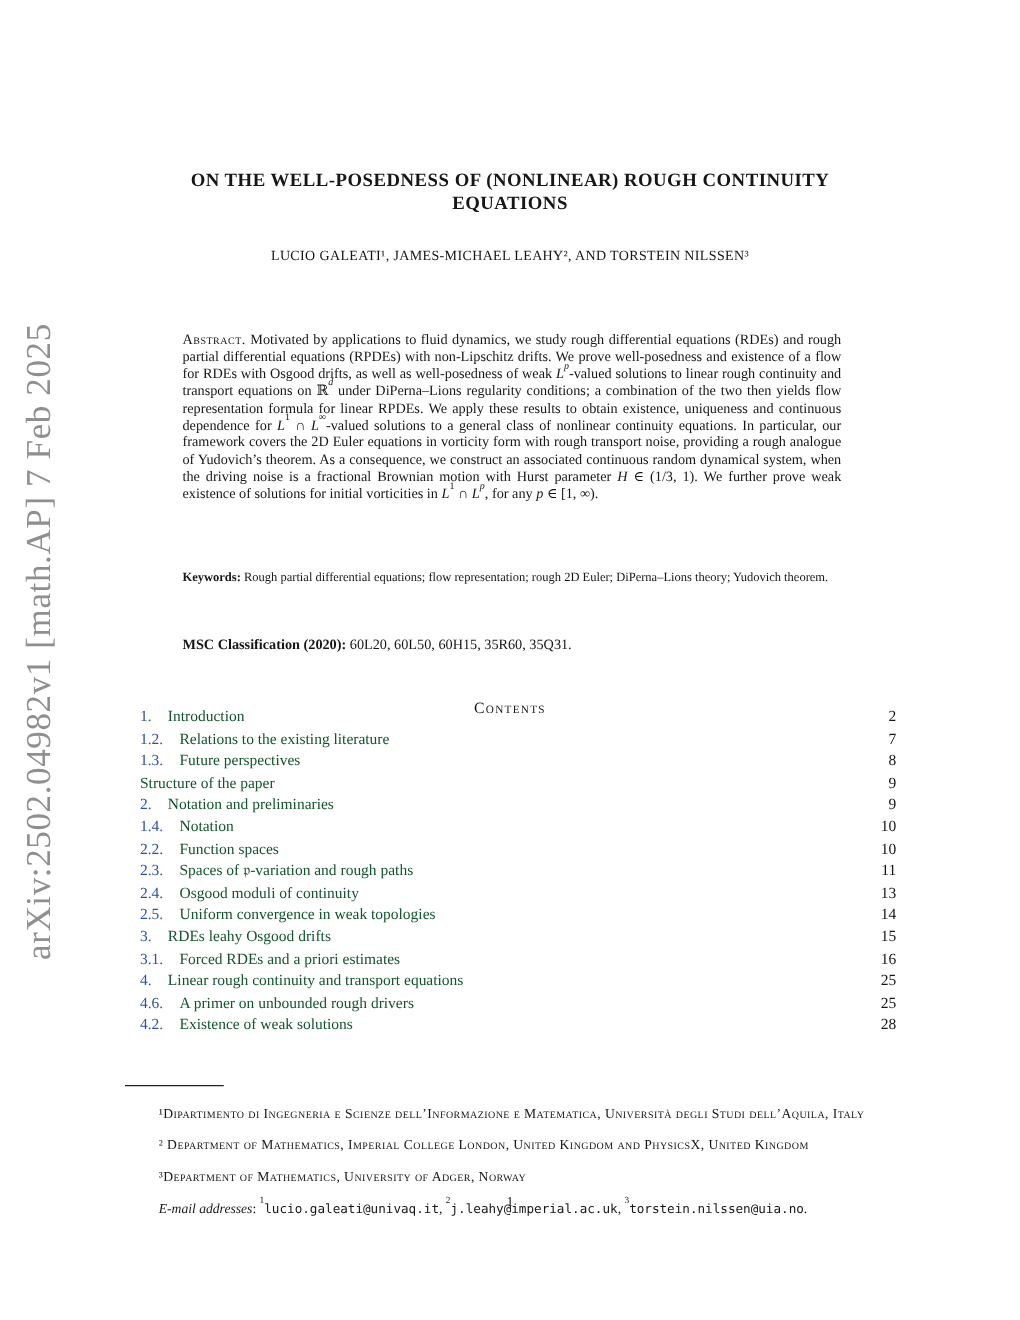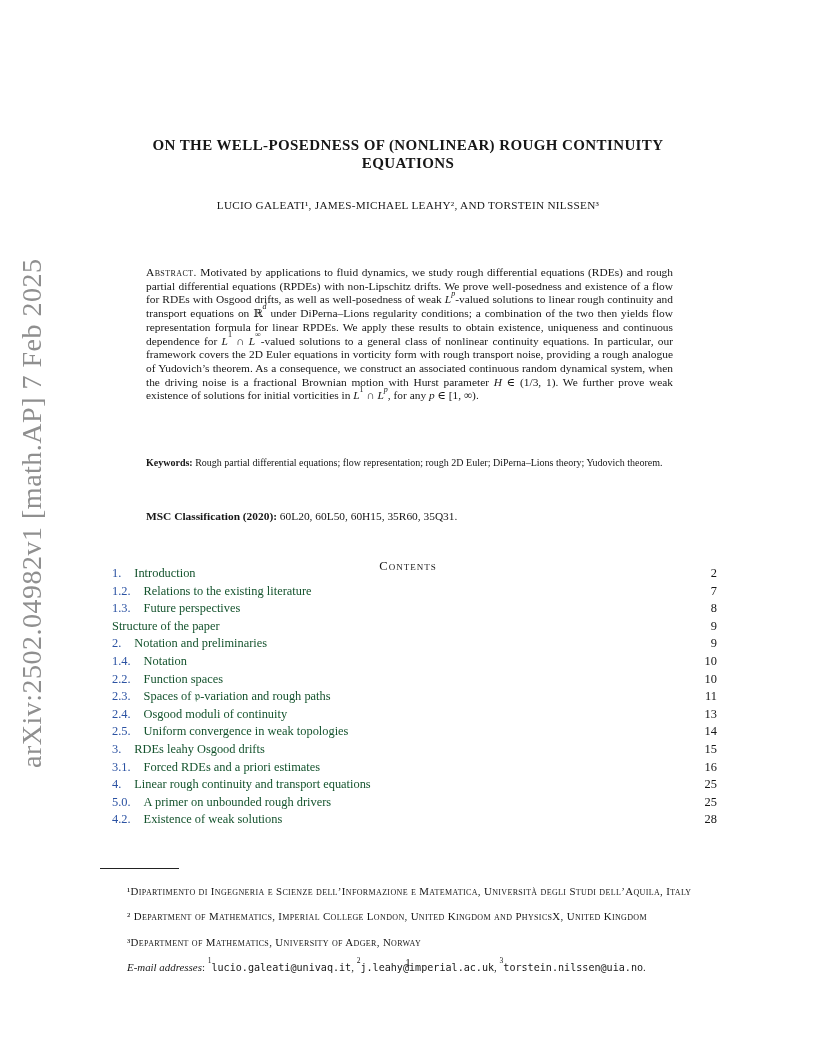--- a/index.html
+++ b/index.html
@@ -194,21 +194,21 @@
     <span class="toc-fill"></span>
     <span class="toc-page">16</span>
   </div>
   <div class="toc-row">
     <span class="toc-num">4.</span>
     <span class="toc-label">Linear rough continuity and transport equations</span>
     <span class="toc-fill"></span>
     <span class="toc-page">25</span>
   </div>
   <div class="toc-row">
-    <span class="toc-num">5.0.</span>
+    <span class="toc-num">4.6.</span>
     <span class="toc-label">A primer on unbounded rough drivers</span>
     <span class="toc-fill"></span>
     <span class="toc-page">25</span>
   </div>
   <div class="toc-row">
     <span class="toc-num">4.2.</span>
     <span class="toc-label">Existence of weak solutions</span>
     <span class="toc-fill"></span>
     <span class="toc-page">28</span>
   </div>

